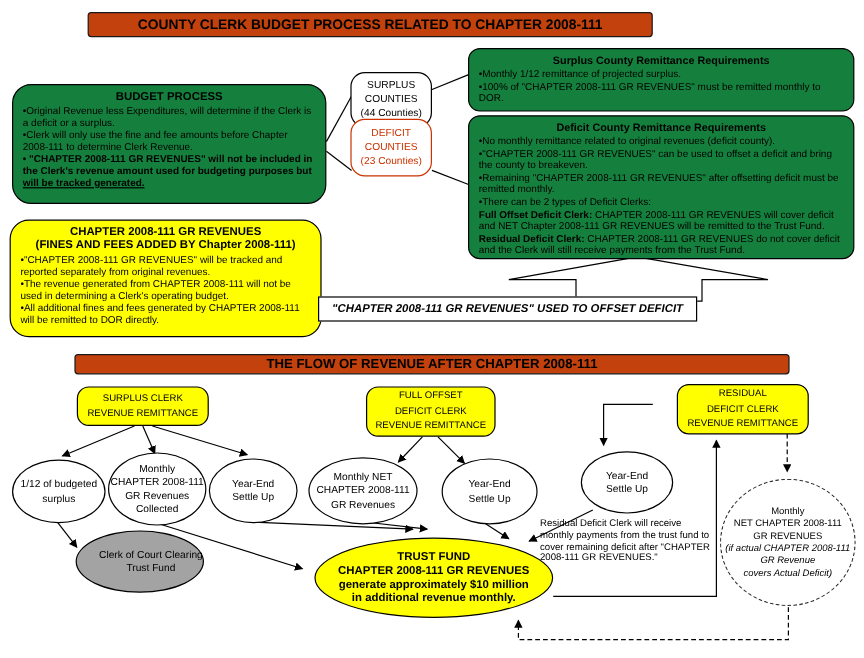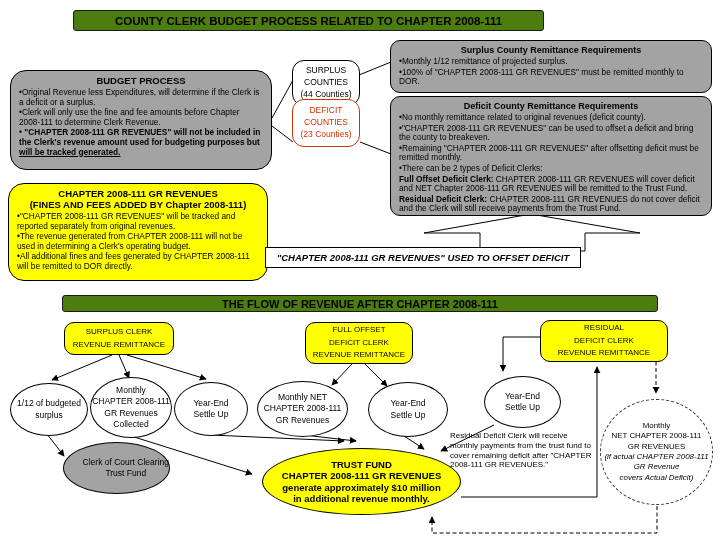--- a/index.html
+++ b/index.html
@@ -1,23 +1,23 @@
 <!DOCTYPE html>
 <html><head>
 <meta charset="utf-8">
 <style>
   html,body{margin:0;padding:0;background:#fff;}
   .canvas{position:relative;width:720px;height:548px;background:#ffffff;
     font-family:"Liberation Sans", sans-serif;color:#000;overflow:hidden;}
   .abs{position:absolute;box-sizing:border-box;}
   svg.wires{position:absolute;left:0;top:0;z-index:1;}
   .shape{z-index:2;}
-  .t-bar{background:#4d7c0f;border:1.4px solid #1a1a1a;border-radius:3px;
+  .t-bar{background:#c2410c;border:1.4px solid #1a1a1a;border-radius:3px;
     display:flex;align-items:center;justify-content:center;font-weight:bold;}
-  .rbox{background:#a3a3a3;border:1.2px solid #000;border-radius:16px;padding:3px 8px 2px 8px;}
+  .rbox{background:#15803d;border:1.2px solid #000;border-radius:16px;padding:3px 8px 2px 8px;}
   .rbox .bt{text-align:center;font-weight:bold;font-size:9.5px;margin:1px 0 2px 0;}
   .bullet{font-size:8.3px;line-height:1.16;margin-top:1px;}
   .county{border:1.3px solid #000;border-radius:12px;background:#fff;display:flex;
     align-items:center;justify-content:center;text-align:center;font-size:8.5px;
     line-height:1.4;white-space:pre-line;}
   .ybox{background:#ffff00;border:1.2px solid #000;border-radius:10px;display:flex;
     align-items:center;justify-content:center;text-align:center;font-size:8px;
     line-height:1.55;white-space:pre-line;}
   .ell{border:1px solid #000;border-radius:50%;background:#fff;display:flex;
     align-items:center;justify-content:center;text-align:center;font-size:8.5px;
@@ -126,21 +126,21 @@
 
   <div class="abs shape ybox" style="left:64px;top:322px;width:110px;height:33px;">
     <span>SURPLUS CLERK
 REVENUE REMITTANCE</span>
   </div>
   <div class="abs shape ybox" style="left:305px;top:322px;width:108px;height:42px;">
     <span>FULL OFFSET
 DEFICIT CLERK
 REVENUE REMITTANCE</span>
   </div>
-  <div class="abs shape ybox" style="left:540px;top:320px;width:128px;height:42px;">
+  <div class="abs shape ybox" style="left:564px;top:320px;width:110px;height:42px;">
     <span>RESIDUAL
 DEFICIT CLERK
 REVENUE REMITTANCE</span>
   </div>
 
   <div class="abs shape ell" style="left:10px;top:383px;width:78px;height:53px;">
     <span>1/12 of budgeted
 surplus</span>
   </div>
   <div class="abs shape ell" style="left:90px;top:377px;width:82px;height:61px;">

